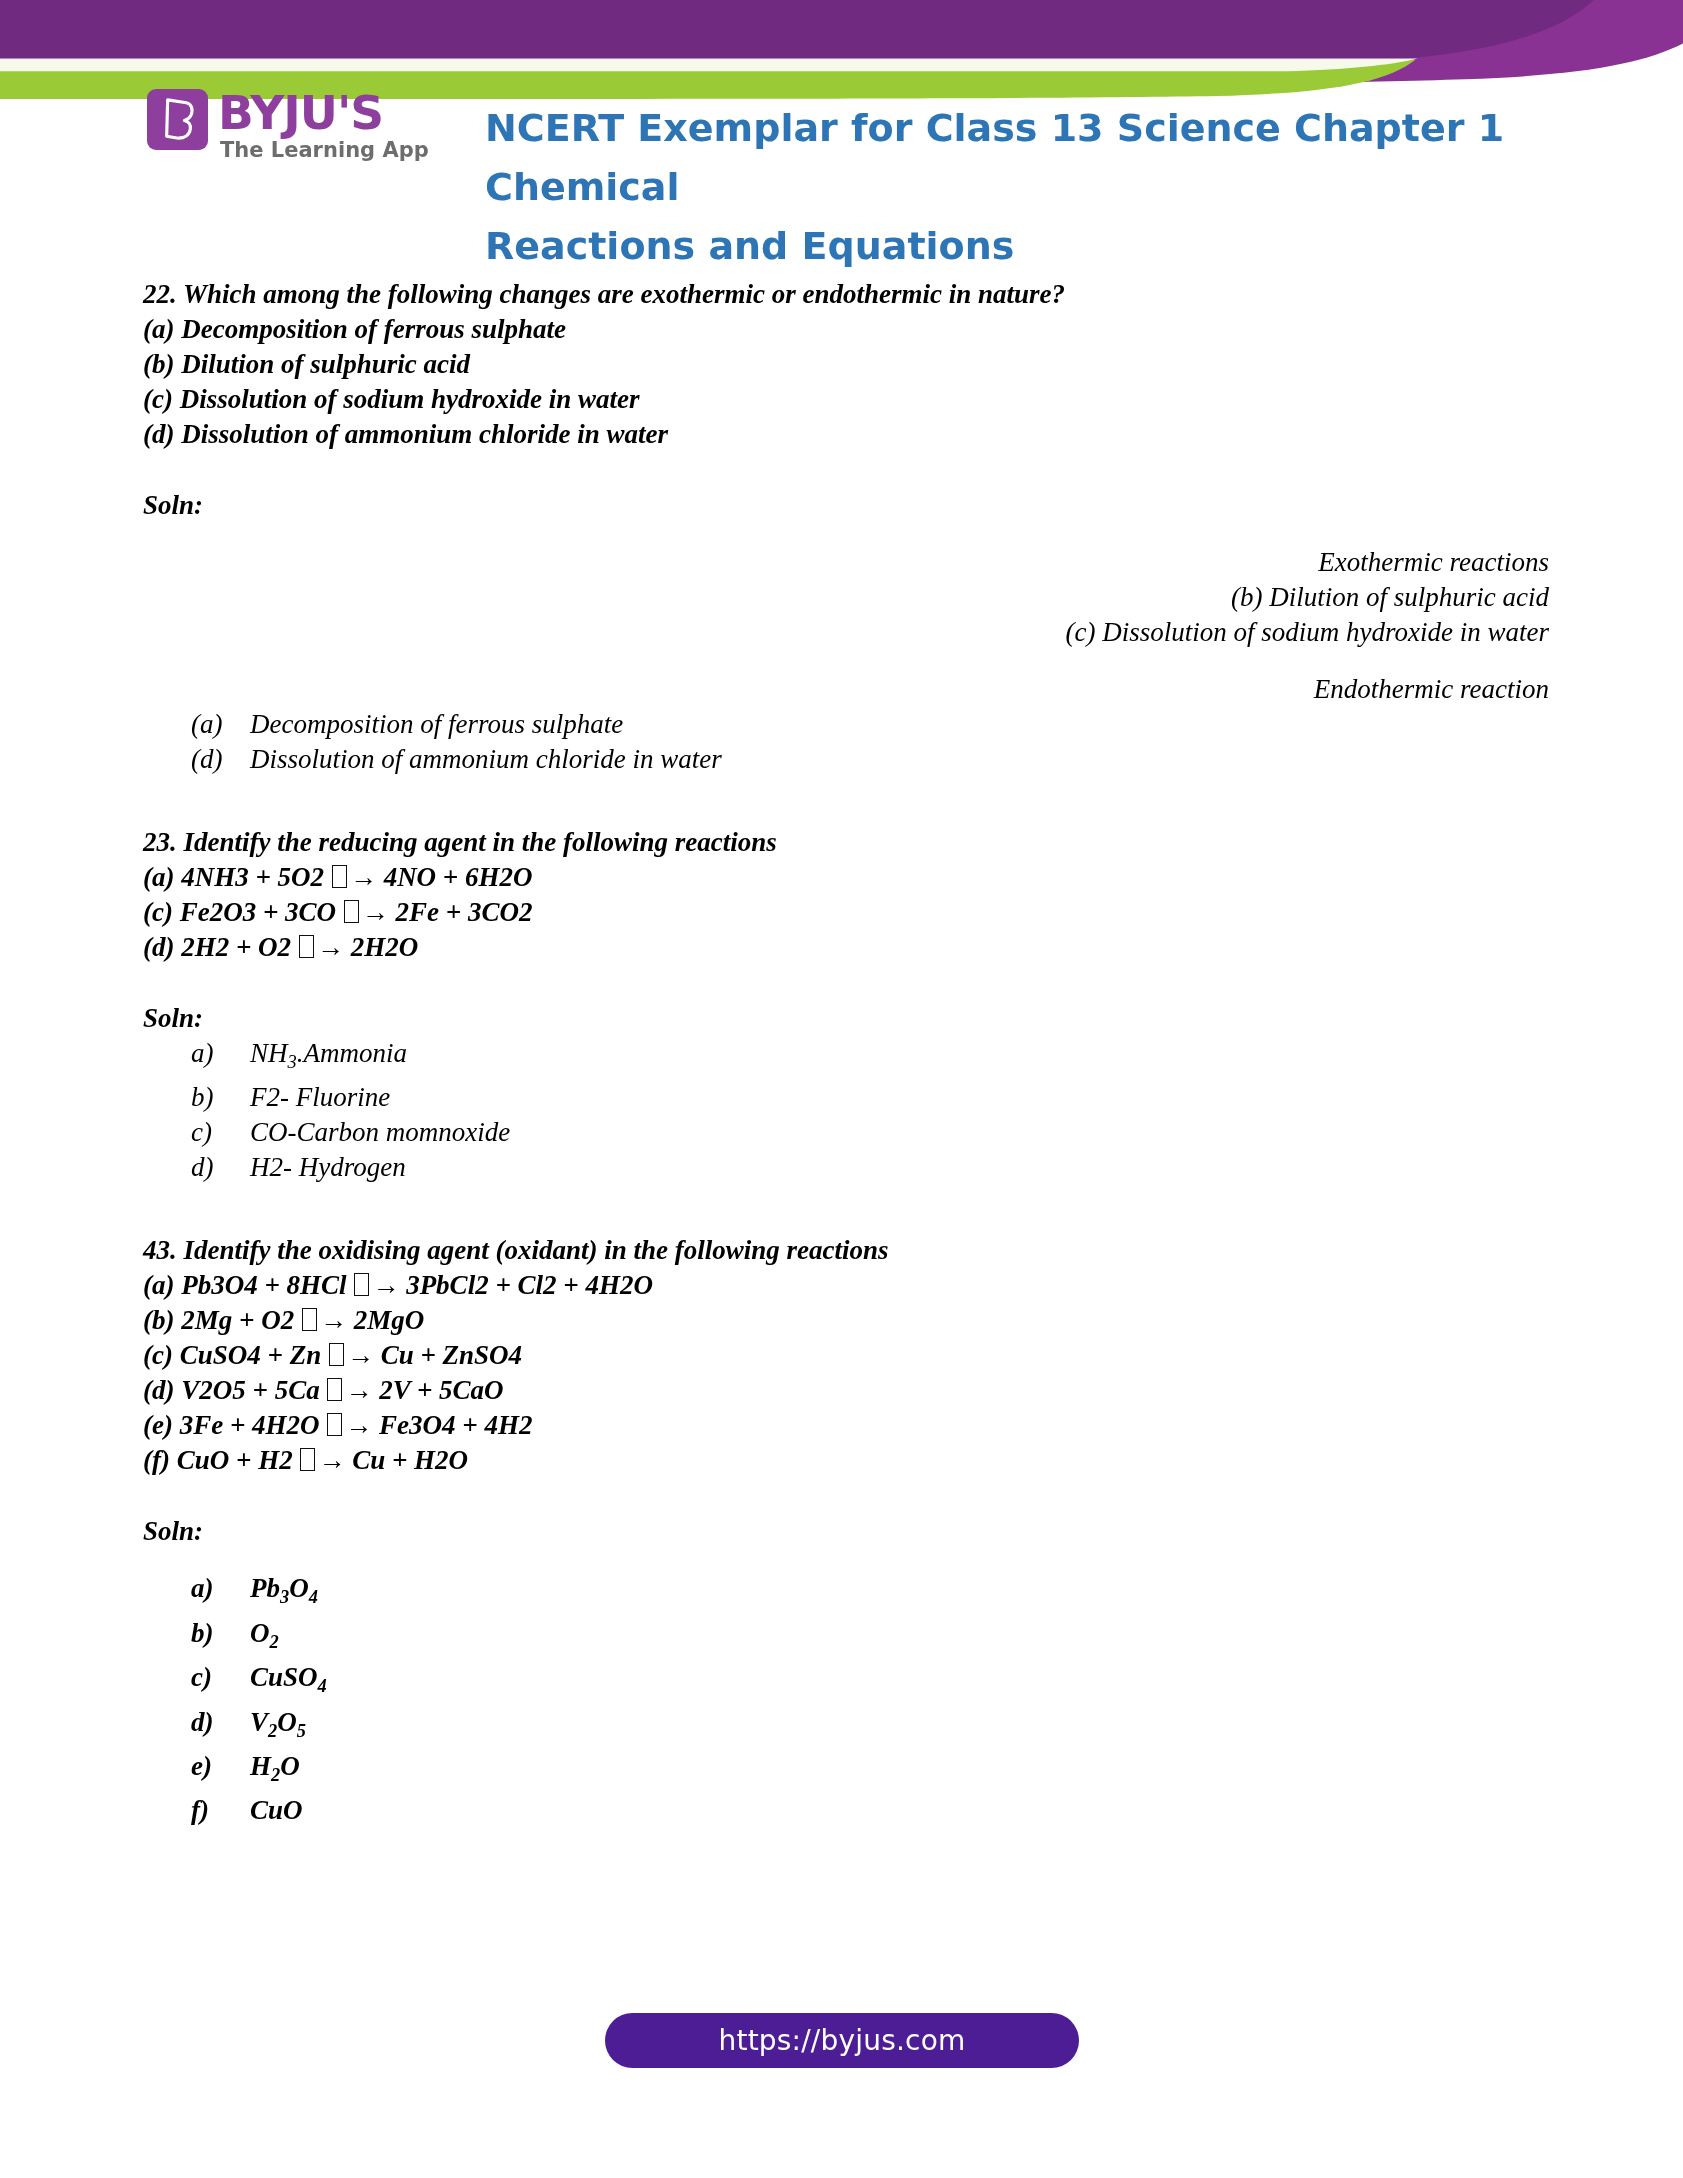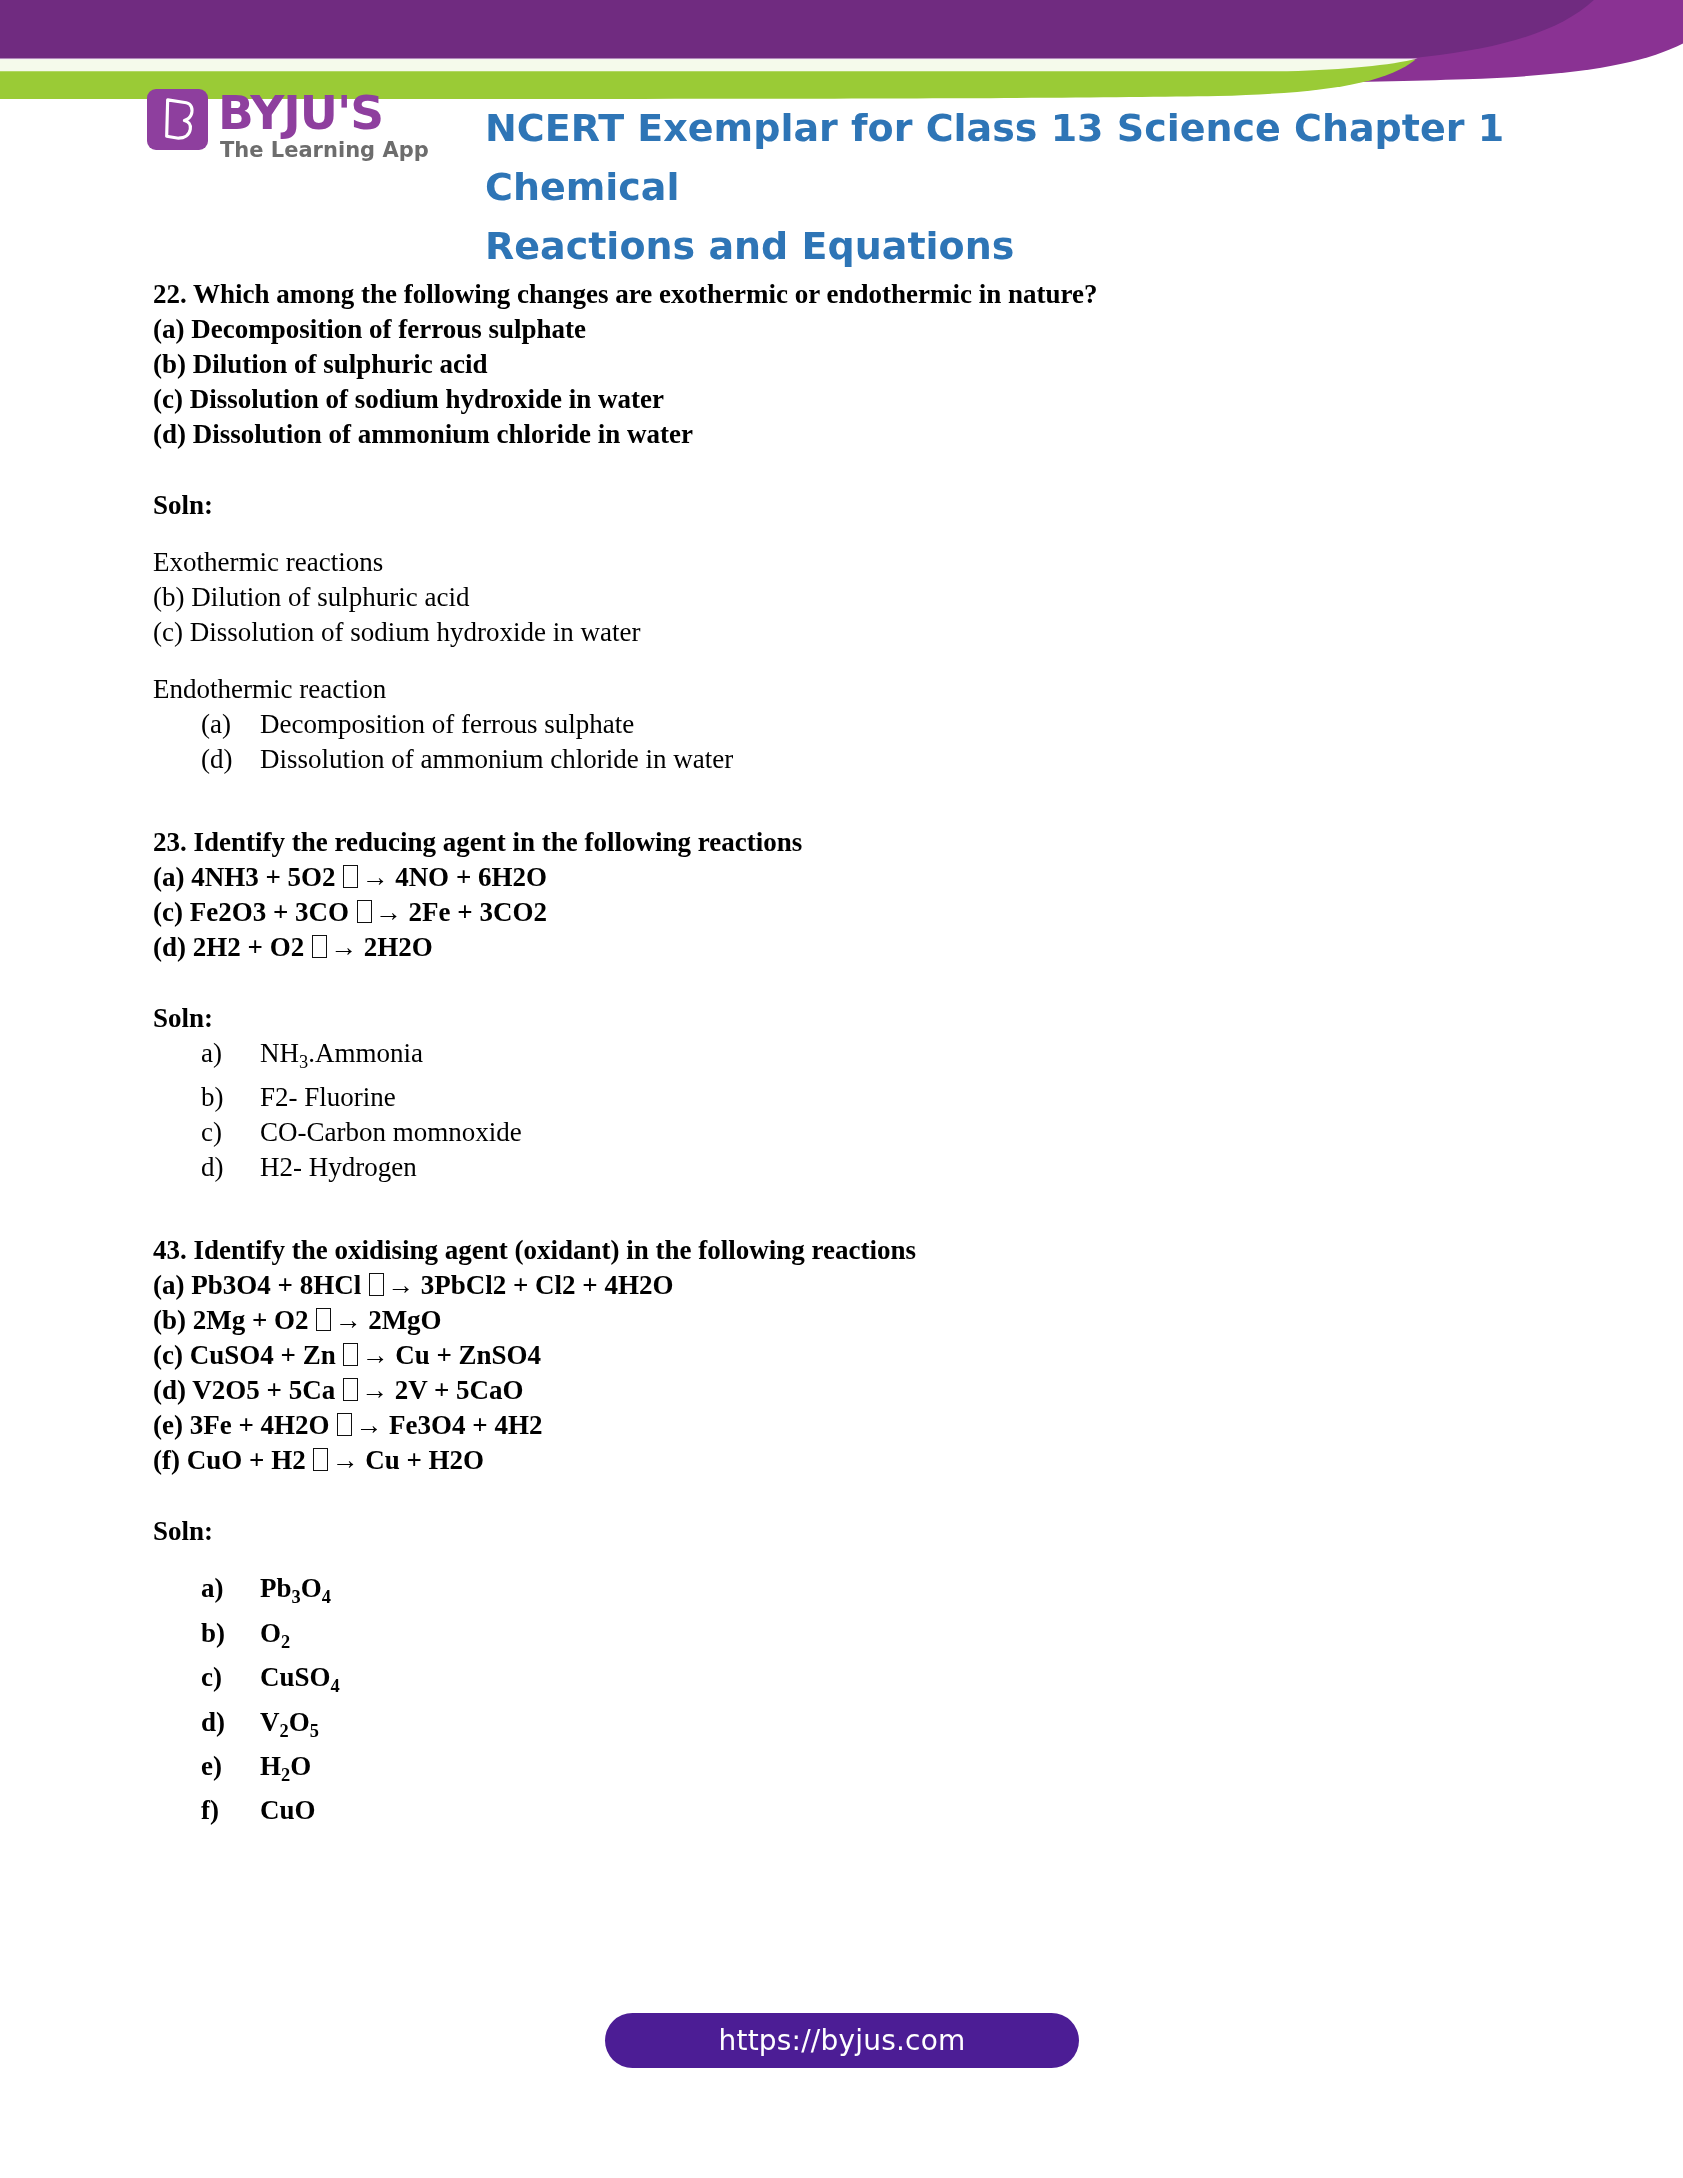--- a/index.html
+++ b/index.html
@@ -73,42 +73,44 @@
     font-family: "DejaVu Sans", sans-serif;
     font-weight: 700;
     font-size: 38px;
     line-height: 59px;
     color: #2e75b6;
   }
 
   
   .content {
     position: absolute;
-    left: 153px;
+    left: 143px;
     top: 277px;
     width: 1406px;
+    font-style: italic;
   }
 
   .q-head,
   .q-opt {
     font-weight: 700;
     font-size: 27px;
     line-height: 35px;
     white-space: nowrap;
   }
   .soln-label {
     font-weight: 700;
     font-size: 27px;
     line-height: 35px;
   }
   .plain {
     font-weight: 400;
     font-size: 27px;
     line-height: 35px;
     white-space: nowrap;
+    text-align: right;
   }
 
   .gap-sm { height: 22px; }
   .gap-md { height: 36px; }
   .gap-lg { height: 48px; }
   .ans-row {
     display: flex;
     font-size: 27px;
     line-height: 35px;
     white-space: nowrap;

